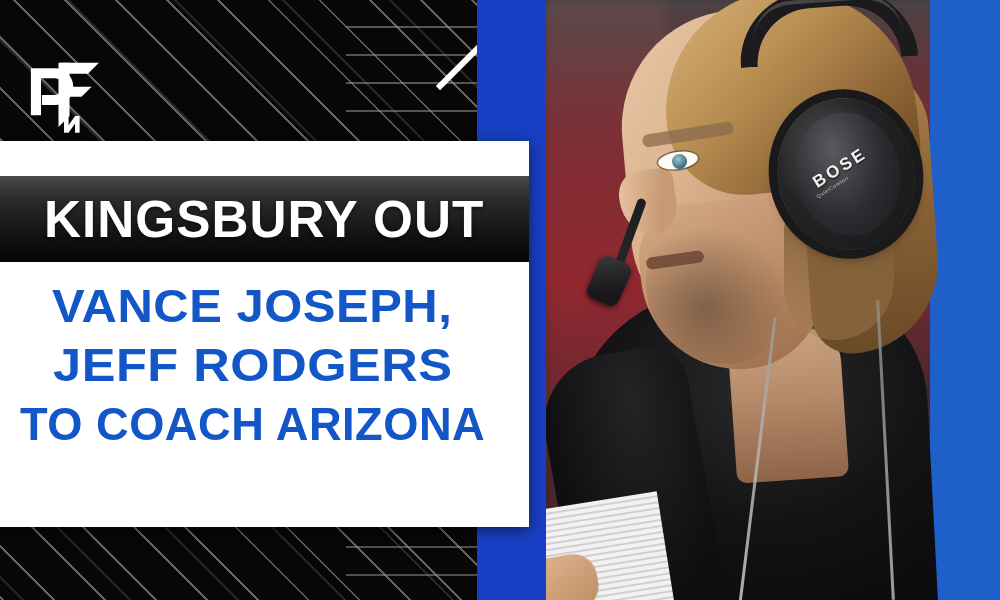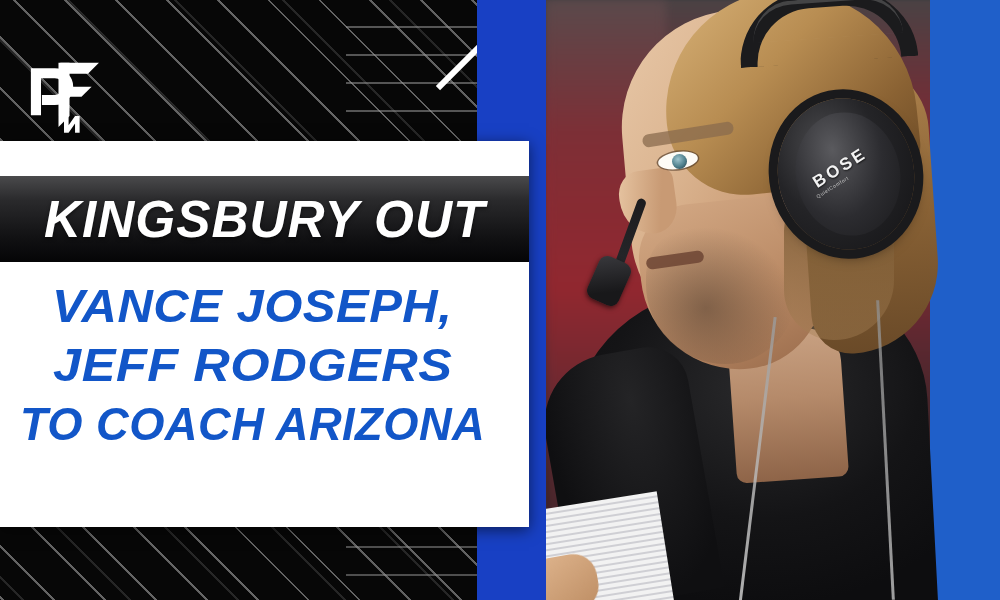--- a/index.html
+++ b/index.html
@@ -270,21 +270,20 @@
     border-radius:24px;
     transform:rotate(-10deg);
     filter:blur(.6px);
   }
 
   
   .card{
     position:absolute;left:0;top:141px;width:529px;height:386px;
     background:#ffffff;
     box-shadow:0 3px 14px rgba(0,0,0,.55);
-    font-style:italic;
   }
   .kicker-band{
     position:absolute;left:0;top:35px;width:529px;height:86px;
     background:linear-gradient(to bottom,#4a4a4c 0%,#2a2a2c 28%,#121214 70%,#050506 100%);
     display:flex;align-items:center;justify-content:center;
   }
   .kicker-text{
     font-family:"Liberation Sans Narrow","Liberation Sans",sans-serif;
     font-weight:700;
     font-size:52px;

